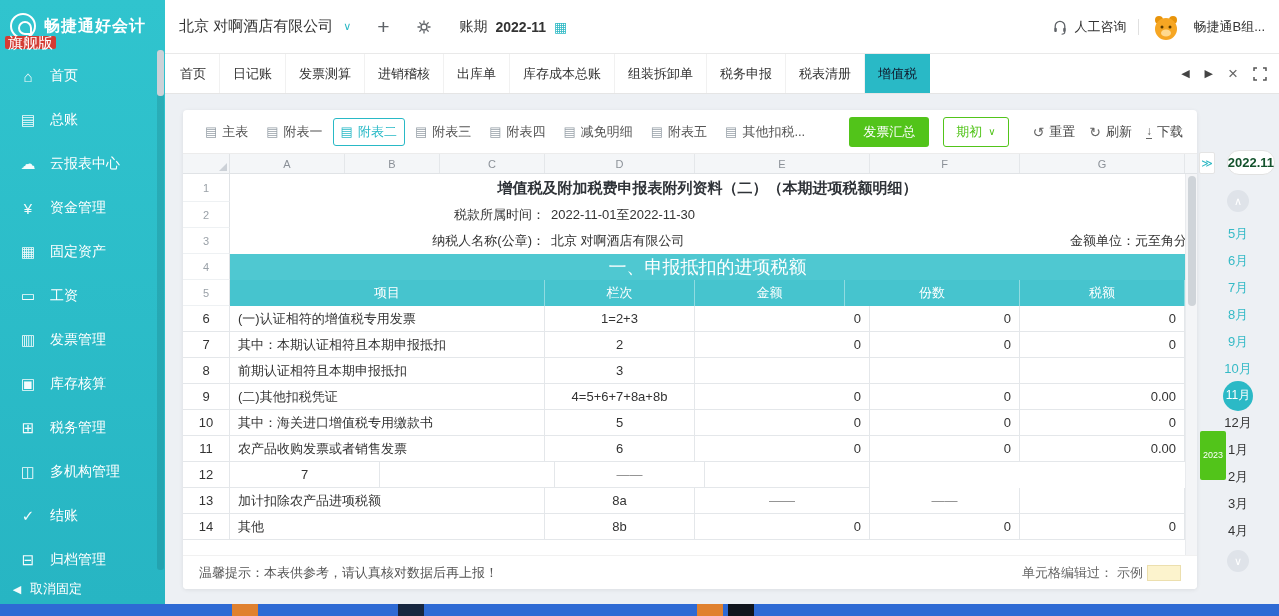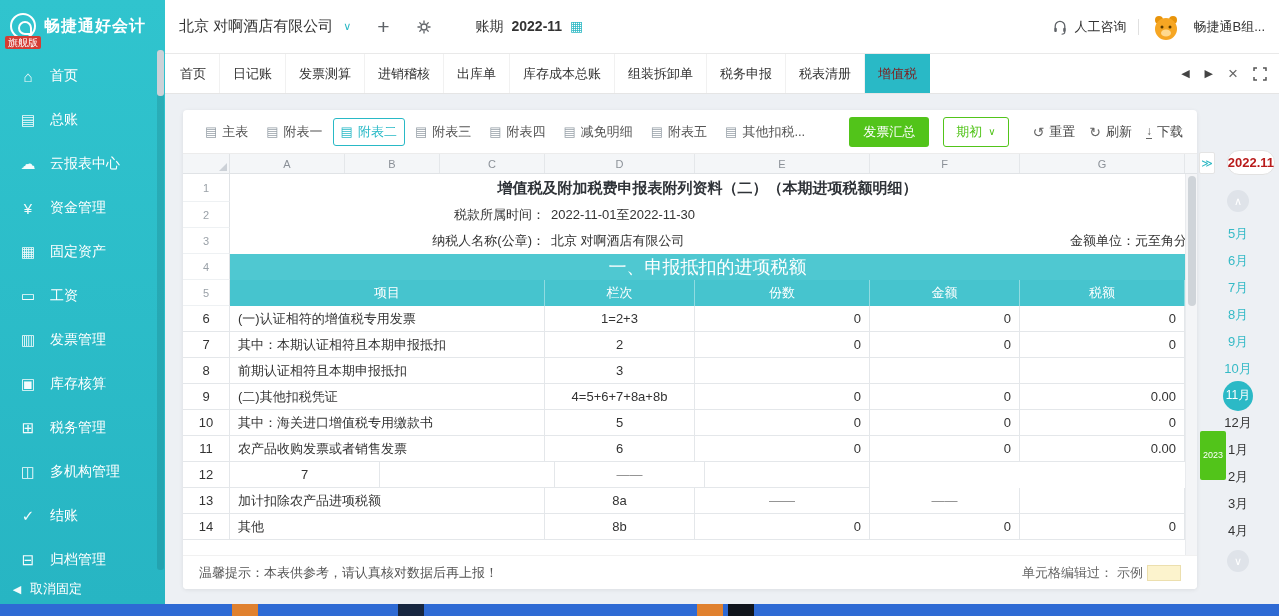--- a/index.html
+++ b/index.html
@@ -11,56 +11,56 @@
   }
 
   
   .sidebar { position:absolute; left:0; top:0; width:165px; height:604px;
     background:linear-gradient(180deg,#30c4ce,#27b5c3); color:#fff; z-index:5; }
   .logo-row { display:flex; align-items:center; gap:8px; padding:10px 0 0 10px; height:42px; }
   .logo-circle { width:26px; height:26px; border:2px solid #fff; border-radius:50%; position:relative; flex-shrink:0; }
   .logo-circle::after { content:""; position:absolute; left:6px; top:6px; width:10px; height:10px;
     border:2px solid #fff; border-radius:50% 50% 0 50%; }
   .logo-text { font-size:16px; font-weight:bold; letter-spacing:1px; white-space:nowrap; }
-  .edition-badge { position:absolute; left:5px; top:36px; font-size:10px; line-height:13px;
+  .edition-badge { position:absolute; left:5px; top:36px; font-size:15px; line-height:13px;
     background:#d43c33; color:#fff; padding:0 3px; border-radius:2px; }
   .side-menu { margin-top:12px; }
   .side-item { height:44px; display:flex; align-items:center; gap:13px; padding-left:19px;
     font-size:14px; cursor:pointer; }
   .side-icon { width:18px; text-align:center; font-size:15px; opacity:.95; flex-shrink:0; }
   .side-pin { position:absolute; left:0; bottom:2px; width:100%; height:26px; display:flex;
     align-items:center; gap:6px; padding-left:10px; font-size:13px; cursor:pointer; }
   .side-pin .side-icon { font-size:11px; width:14px; }
   .side-scrollbar { position:absolute; right:1px; top:50px; bottom:34px; width:7px;
     background:rgba(0,0,0,.10); border-radius:3px; }
   .side-thumb { width:7px; height:46px; background:#ccd2d8; border-radius:3px; }
 
   
   .topbar { position:absolute; left:165px; top:0; width:1114px; height:54px; background:#fff;
     border-bottom:1px solid #e9e9e9; display:flex; align-items:center; padding:0 14px; z-index:4; }
   .company { display:flex; align-items:center; gap:10px; font-size:15px; cursor:pointer; }
   .chevron-teal { color:#2bb8c4; font-size:11px; }
   .tb-icon { color:#5f6368; margin-left:26px; cursor:pointer; display:inline-flex; align-items:center; }
   .tb-icon.plus { font-size:21px; font-weight:300; line-height:1; }
-  .period { display:flex; align-items:flex-start; gap:8px; margin-left:44px; font-size:14px; cursor:pointer; }
+  .period { display:flex; align-items:center; gap:8px; margin-left:28px; font-size:14px; cursor:pointer; }
   .period-value { font-weight:bold; }
   .calendar { color:#2bb8c4; font-size:14px; }
   .tb-right { margin-left:auto; display:flex; align-items:center; gap:12px; }
   .consult { display:flex; align-items:center; gap:6px; font-size:13px; cursor:pointer; }
   .tb-divider { width:1px; height:16px; background:#e0e0e0; }
   .avatar { width:30px; height:30px; cursor:pointer; display:inline-flex; }
   .user-name { font-size:13px; cursor:pointer; }
 
   
   .tabbar { position:absolute; left:165px; top:54px; width:1114px; height:40px; background:#fff;
     border-bottom:1px solid #e5e5e5; display:flex; align-items:stretch; padding-left:2px; z-index:3; }
   .tabs { display:flex; }
   .tab { display:flex; align-items:center; gap:6px; padding:0 13px; font-size:13px; cursor:pointer; white-space:nowrap; }
   .tab + .tab { border-left:1px solid #f1f1f1; }
-  .tab.active { background:#29b9c6; color:#7f1d1d; }
+  .tab.active { background:#29b9c6; color:#0f172a; }
   .tab-controls { margin-left:auto; display:flex; align-items:center; gap:15px; padding:0 12px; color:#444; }
   .tab-arrow { font-size:11px; cursor:pointer; }
   .tab-closeall { font-size:17px; color:#666; cursor:pointer; line-height:1; }
   .fullscreen { display:inline-flex; cursor:pointer; }
 
   
   .content { position:absolute; left:165px; top:94px; width:1114px; height:510px; background:#edf0f4; }
   .panel { position:absolute; left:18px; top:16px; width:1014px; height:479px; background:#fff;
     border-radius:4px; box-shadow:0 1px 4px rgba(0,0,0,.08); display:flex; flex-direction:column; overflow:hidden; }
 
@@ -131,21 +131,21 @@
   .swatch { width:34px; height:16px; background:#fcf3cd; border:1px solid #ecdfae; display:inline-block; }
 
   
   .month-rail { position:absolute; right:0; top:94px; width:82px; height:510px;
     display:flex; flex-direction:column; align-items:center; }
   .rail-top { width:100%; height:96px; position:relative; }
   .expand { position:absolute; left:2px; top:58px; width:16px; height:22px; background:#fff; color:#2bb8c4;
     font-size:11px; display:flex; align-items:center; justify-content:center; border:1px solid #e4e4e4;
     border-radius:2px; cursor:pointer; }
   .cur-period { position:absolute; right:4px; top:56px; background:#fff; border:1px solid #e2e2e2;
-    border-radius:12px; padding:4px 0; font-size:13px; font-weight:bold; color:#b91c1c; }
+    border-radius:12px; padding:4px 0; font-size:13px; font-weight:bold; color:#14532d; }
   .rail-scroll { width:22px; height:22px; border-radius:50%; background:#dfe3e9; color:#fff;
     display:flex; align-items:center; justify-content:center; font-size:11px; cursor:pointer; flex-shrink:0; }
   .rail-scroll.down { margin-top:6px; }
   .months { margin-top:8px; width:100%; display:flex; flex-direction:column; align-items:center; }
   .month { height:27px; width:100%; display:flex; align-items:center; justify-content:center;
     position:relative; cursor:pointer; }
   .mlabel { font-size:13px; }
   .month.past .mlabel { color:#35bac6; }
   .month.future .mlabel { color:#333; font-weight:normal; }
   .month.active .mlabel { width:30px; height:30px; background:#2bb9c6; color:#fff; border-radius:50%;
@@ -449,22 +449,22 @@
 
       <div class="srow">
         <div class="cell num">4</div>
         <div class="cell band">一、申报抵扣的进项税额</div>
       </div>
 
       <div class="srow header5">
         <div class="cell num">5</div>
         <div class="cell w-abc th">项目</div>
         <div class="cell w-d th">栏次</div>
+        <div class="cell w-f th">金额</div>
         <div class="cell w-e th">份数</div>
-        <div class="cell w-f th">金额</div>
         <div class="cell w-g th">税额</div>
       </div>
 
       <div class="data-rows">
 
           <div class="srow drow">
             <div class="cell num">6</div>
             <div class="cell w-abc item">(一)认证相符的增值税专用发票</div>
             <div class="cell w-d colno">1=2+3</div>
             <div class="cell w-e val">0</div>

